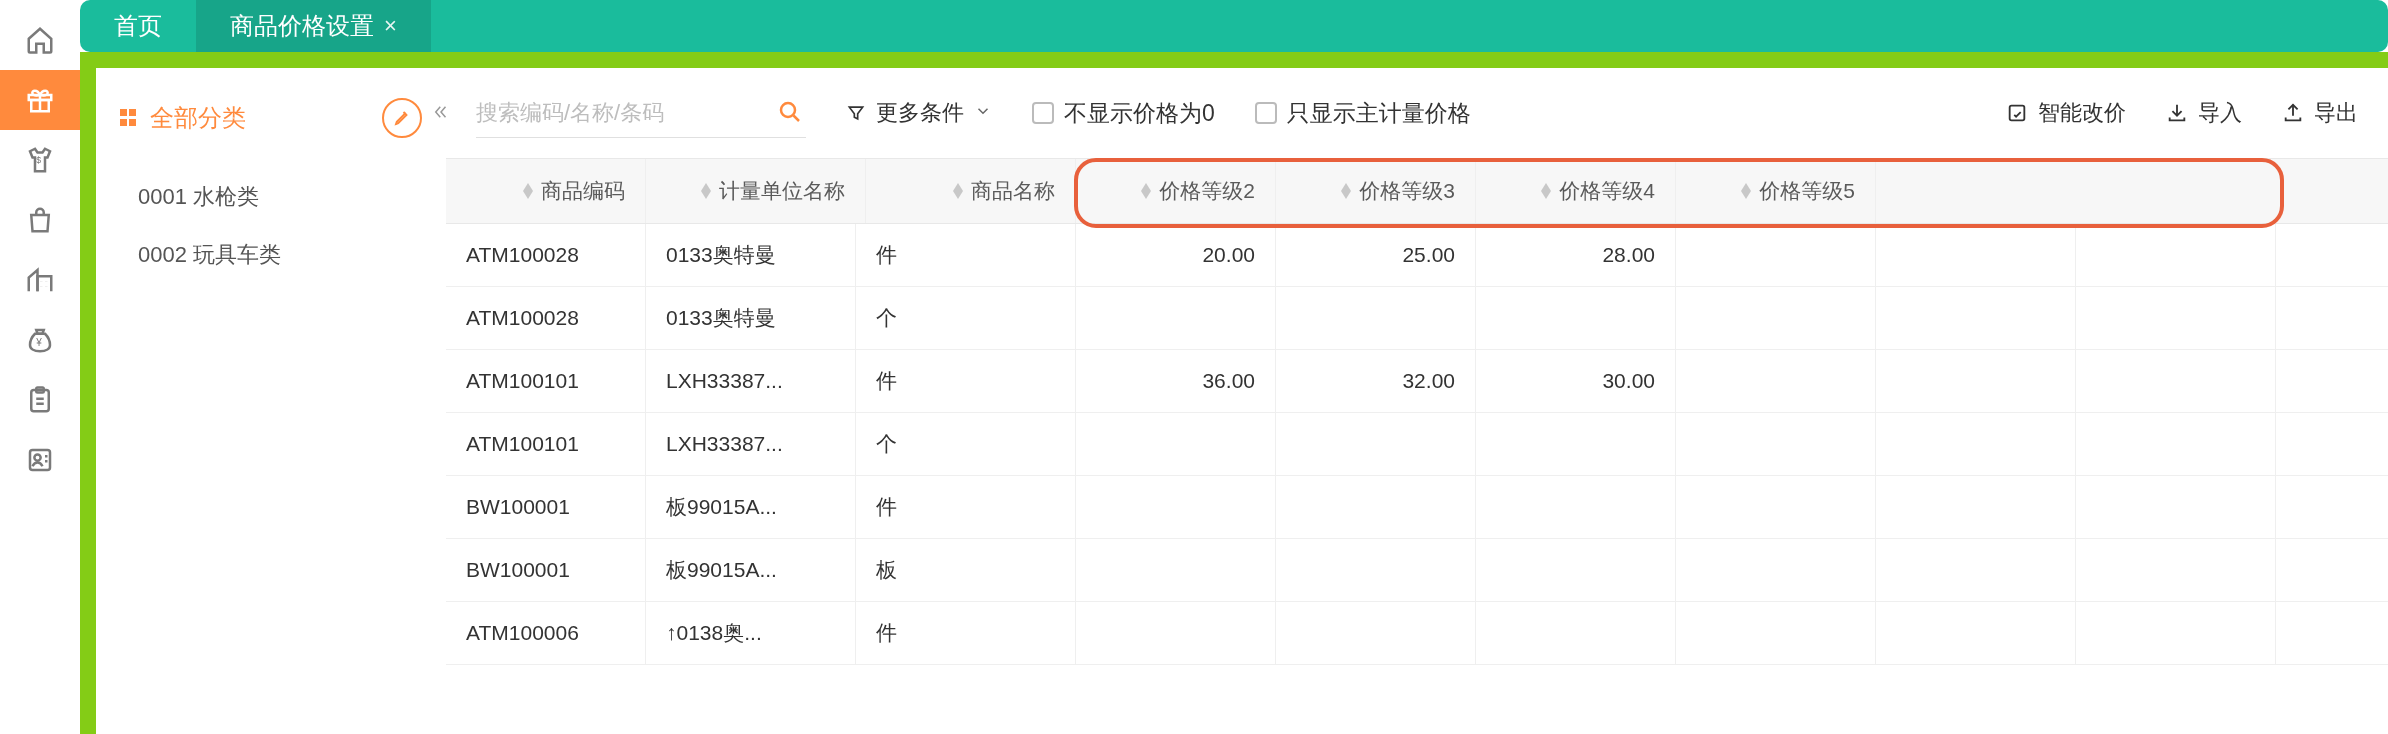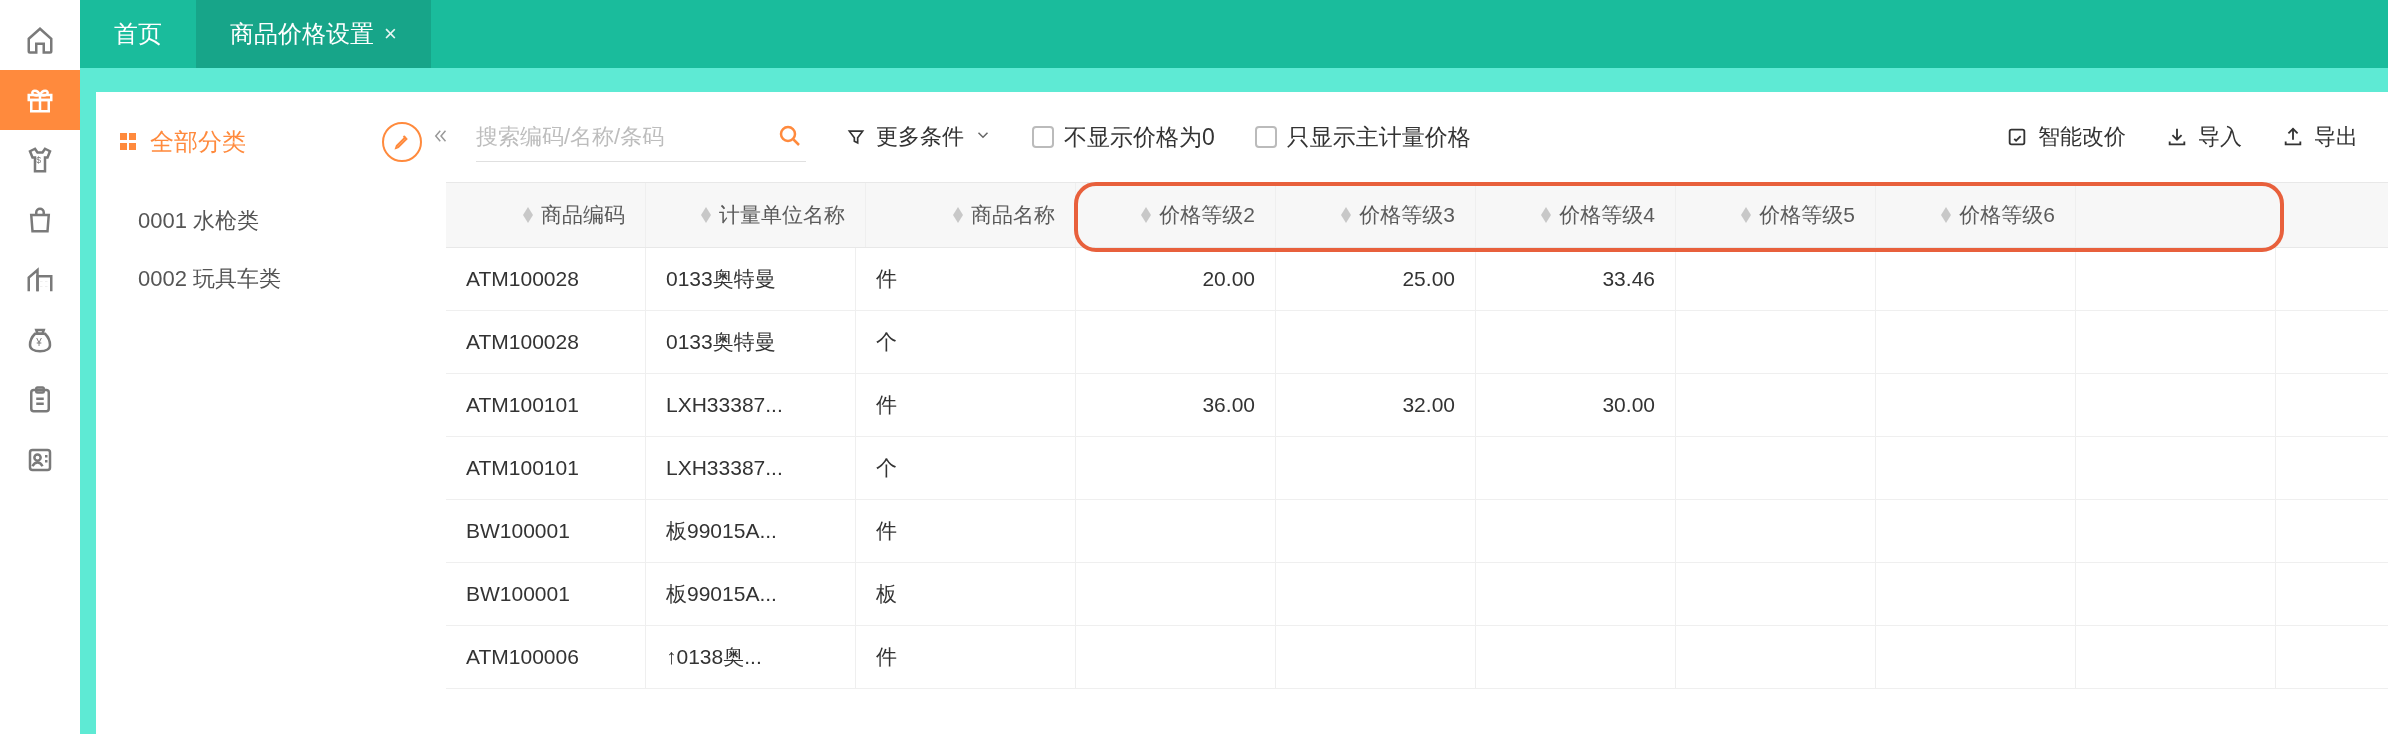--- a/index.html
+++ b/index.html
@@ -11,27 +11,27 @@
   .icon-rail { width: 80px; background: #fff; display: flex; flex-direction: column; align-items: center; padding-top: 10px; }
   .icon-rail .rail-item { width: 80px; height: 60px; display: flex; align-items: center; justify-content: center; cursor: pointer; }
   .icon-rail .rail-item.active { background: #ff8a3d; }
   .icon-rail .rail-item svg { width: 30px; height: 30px; stroke: #7a7a7a; fill: none; stroke-width: 2; }
   .icon-rail .rail-item.active svg { stroke: #fff; }
 
   
   .main-col { flex: 1; display: flex; flex-direction: column; min-width: 0; }
 
   
-  .tabs-bar { height: 68px; background: #1abc9c; display: flex; align-items: stretch; }
+  .tabs-bar { height: 52px; background: #1abc9c; display: flex; align-items: stretch; border-radius: 10px; }
   .tab { padding: 0 34px; display: flex; align-items: center; color: #fff; font-size: 24px; cursor: pointer; gap: 10px; }
   .tab.active { background: #17a589; }
   .tab-close { font-size: 22px; opacity: .9; }
 
   
-  .content { flex: 1; display: flex; background: #5eead4; padding: 24px 0 0 16px; }
+  .content { flex: 1; display: flex; background: #84cc16; padding: 16px 0 0 16px; }
 
   
   .cat-panel { width: 350px; background: #fff; padding: 30px 24px; position: relative; }
   .cat-head { display: flex; align-items: center; gap: 12px; color: #ff8a3d; font-size: 24px; font-weight: 500; margin-bottom: 30px; }
   .cat-head .grid-icon { display: inline-flex; flex-wrap: wrap; width: 18px; height: 18px; gap: 2px; }
   .cat-head .grid-icon span { width: 7px; height: 7px; background: #ff8a3d; }
   .cat-edit { margin-left: auto; width: 40px; height: 40px; border: 2px solid #ff8a3d; border-radius: 50%; display: flex; align-items: center; justify-content: center; }
   .cat-edit svg { width: 18px; height: 18px; stroke: #ff8a3d; fill: none; stroke-width: 2.5; }
   .collapse-btn { position: absolute; top: 34px; right: -4px; }
   .collapse-btn svg { width: 18px; height: 18px; stroke: #999; fill: none; stroke-width: 2; }
@@ -319,40 +319,29 @@
                 <span class="sort">
                   <svg viewBox="0 0 10 8">
                     <polygon class="up" points="5,0 10,8 0,8"></polygon>
                   </svg>
                   <svg viewBox="0 0 10 8">
                     <polygon class="dn" points="0,0 10,0 5,8"></polygon>
                   </svg>
                 </span>
                 <span>价格等级5</span>
               </div>
-            <div class="th col-price">
-                <span class="sort">
-                  <svg viewBox="0 0 10 8">
-                    <polygon class="up" points="5,0 10,8 0,8"></polygon>
-                  </svg>
-                  <svg viewBox="0 0 10 8">
-                    <polygon class="dn" points="0,0 10,0 5,8"></polygon>
-                  </svg>
-                </span>
-                <span>价格等级6</span>
-              </div>
           </div>
           <div class="tbody" id="tbody">
               <div class="tr">
                 <div class="td col-code">ATM100028</div>
                 <div class="td col-name">0133奥特曼</div>
                 <div class="td col-unit">件</div>
                 <div class="td col-price">20.00</div>
                 <div class="td col-price">25.00</div>
-                <div class="td col-price">33.46</div>
+                <div class="td col-price">28.00</div>
                 <div class="td col-price"></div>
                 <div class="td col-price"></div>
                 <div class="td col-price"></div>
               </div>
               <div class="tr">
                 <div class="td col-code">ATM100028</div>
                 <div class="td col-name">0133奥特曼</div>
                 <div class="td col-unit">个</div>
                 <div class="td col-price"></div>
                 <div class="td col-price"></div>

